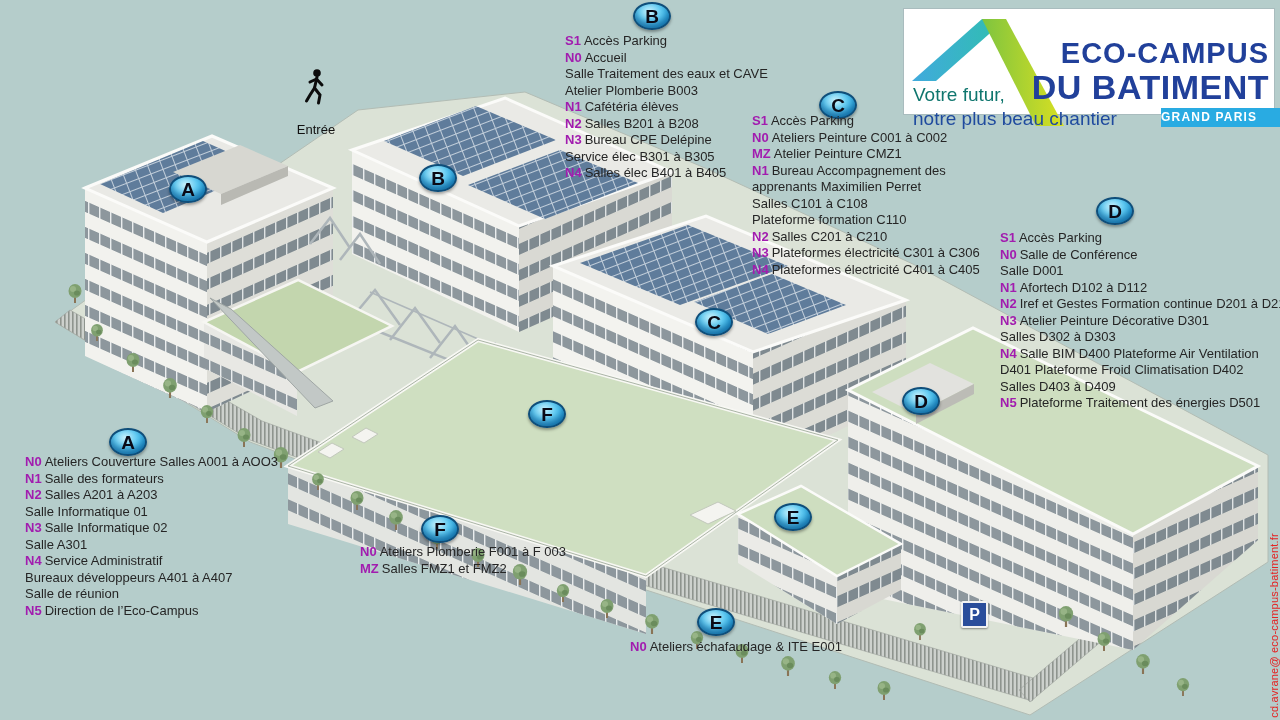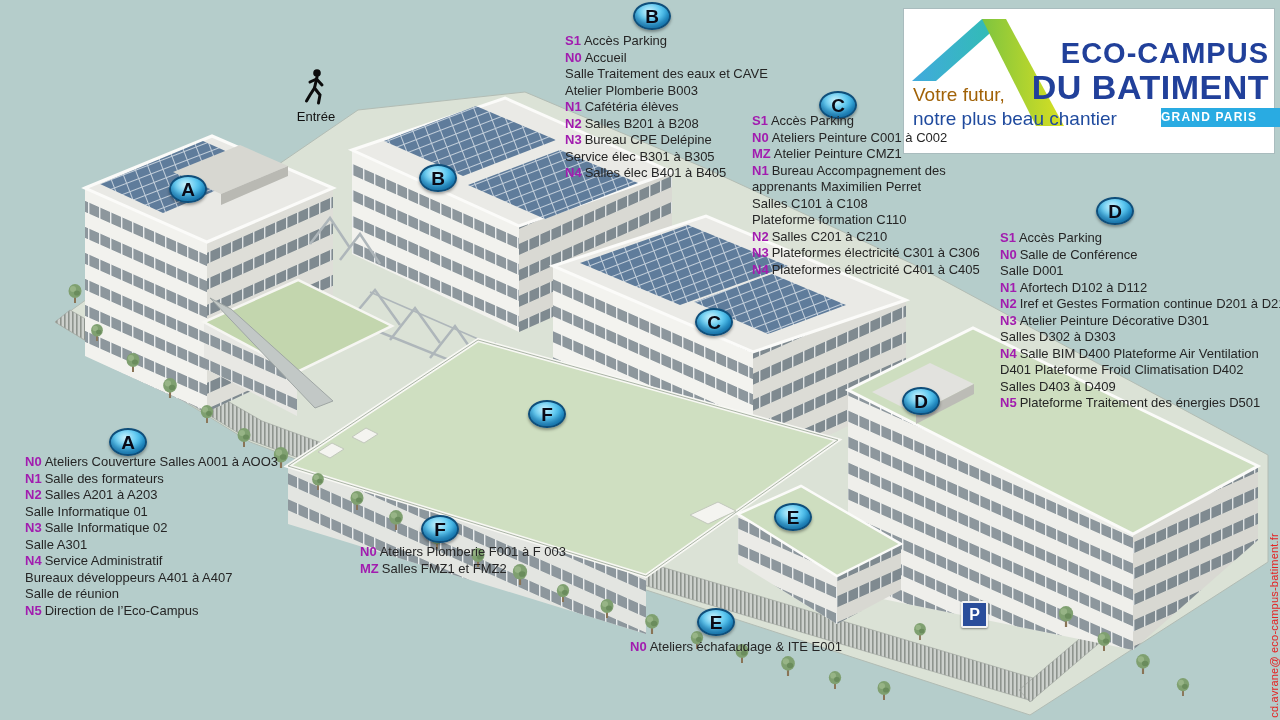--- a/index.html
+++ b/index.html
@@ -15,36 +15,36 @@
     box-shadow:0 2px 3px rgba(0,0,0,.35), inset 0 -5px 6px rgba(8,60,110,.45);
     display:flex;align-items:center;justify-content:center;
     font-weight:bold;font-size:19px;color:#0a0a16;line-height:1;}
 
   
   .legend{position:absolute;color:#252525;font-size:13px;}
   .legend .line{white-space:nowrap;line-height:16.5px;}
   .legend .line b{color:#a21caf;font-weight:bold;padding-right:3px;}
 
   
-  .logo{position:absolute;left:903px;top:8px;width:372px;height:146px;background:#ffffff;
+  .logo{position:absolute;left:903px;top:8px;width:372px;height:107px;background:#ffffff;
         border:1px solid #a9bcbe;box-sizing:border-box;}
   .logo-roof{position:absolute;left:2px;top:2px;}
   .logo-line1{position:absolute;right:5px;top:30px;font-size:29px;font-weight:800;
               letter-spacing:1px;color:#21409a;line-height:1;}
   .logo-line2{position:absolute;right:5px;top:61px;font-size:34px;font-weight:800;
               letter-spacing:.5px;color:#21409a;line-height:1;}
-  .logo-tag1{position:absolute;left:9px;top:76px;font-size:19px;color:#a16207;line-height:1;}
+  .logo-tag1{position:absolute;left:9px;top:76px;font-size:19px;color:#0f766e;line-height:1;}
   .logo-tag2{position:absolute;left:9px;top:100px;font-size:19px;color:#1f4a9e;line-height:1;}
   .logo-region{position:absolute;left:233px;top:99px;width:121px;height:19px;background:#29abe2;
                color:#fff;font-size:12px;font-weight:bold;letter-spacing:1.2px;text-align:left;
                line-height:19px;margin-left:24px;}
 
   
   .entrance{position:absolute;left:286px;top:68px;width:60px;text-align:center;}
-  .entrance-label{font-size:13px;color:#111;margin-top:3px;}
+  .entrance-label{font-size:13px;color:#111;margin-top:16px;}
 
   
   .psign{position:absolute;left:961px;top:601px;width:27px;height:27px;background:#2a4d9b;
          border:2.5px solid #f2f2f2;box-sizing:border-box;border-radius:2px;color:#fff;
          font-weight:bold;font-size:16px;display:flex;align-items:center;justify-content:center;
          box-shadow:0 1px 2px rgba(0,0,0,.4);}
 
   
   .email{position:absolute;right:0px;bottom:2px;writing-mode:vertical-rl;
          transform:rotate(180deg);font-size:11px;color:#e52222;letter-spacing:.2px;}

